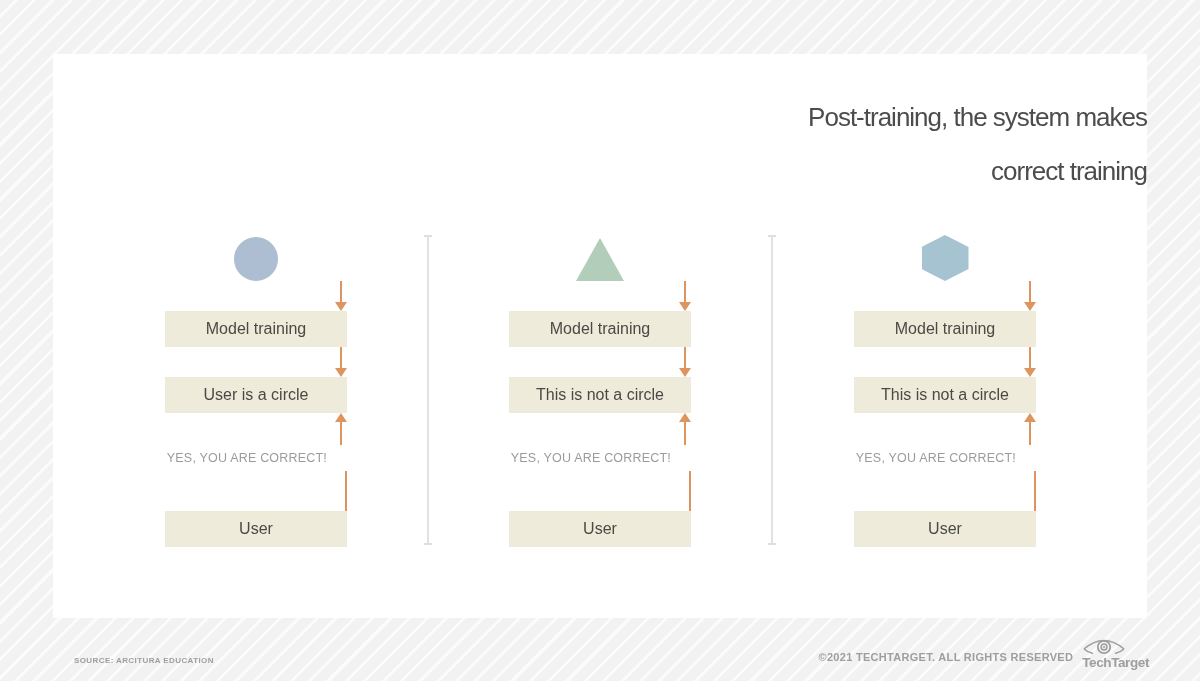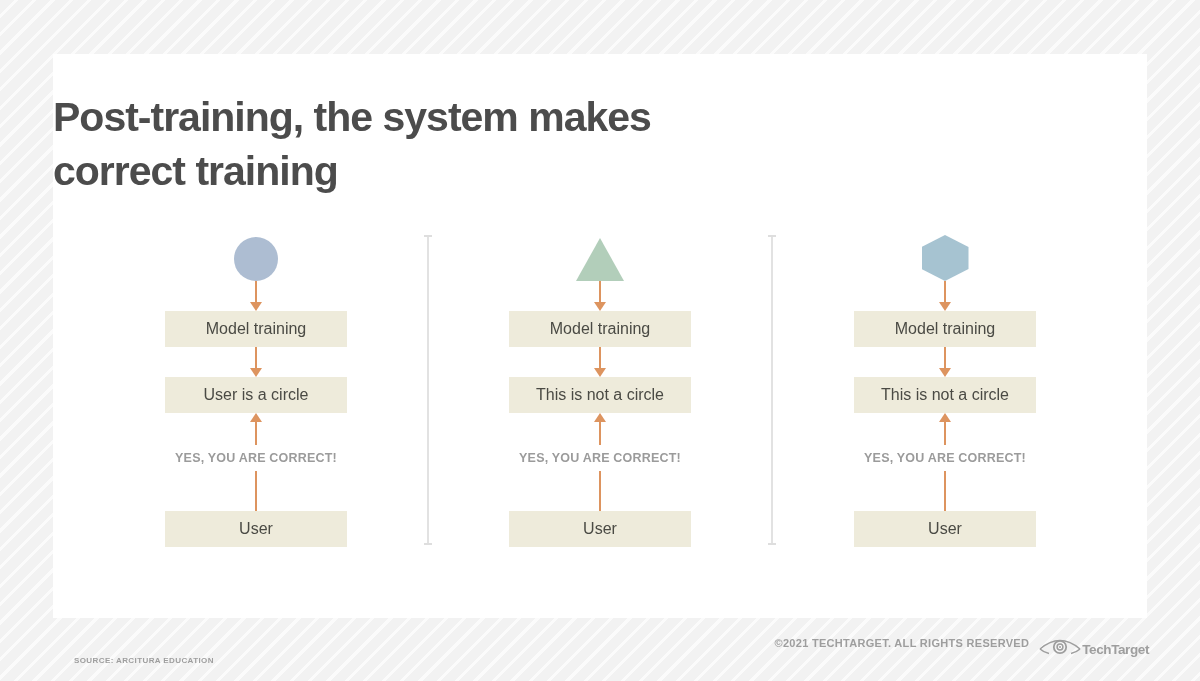--- a/index.html
+++ b/index.html
@@ -9,28 +9,28 @@
     font-family:"Liberation Sans", sans-serif;
     background:repeating-linear-gradient(135deg, #f2f2f2 0px, #f2f2f2 10px, #fbfbfb 10px, #fbfbfb 13px);
     overflow:hidden;
   }
   .card {
     position:absolute; left:53px; top:54px; width:1094px; height:564px;
     background:#ffffff;
   }
   .title {
     position:absolute; left:0; right:0; top:36px;
-    text-align:left;
-    font-weight:bold; font-size:41px; line-height:54px;
+    text-align:right;
+    font-weight:normal; font-size:26px; line-height:54px;
     letter-spacing:-1px; color:#4c4c4c;
     font-stretch:condensed;
   }
   .column {
     position:absolute; top:235px; width:182px; height:312px;
-    display:flex; flex-direction:column; align-items:center;
+    display:flex; flex-direction:column; align-items:flex-end;
   }
   .col-1 { left:165px; }
   .col-2 { left:509px; }
   .col-3 { left:854px; }
   .shape-area {
     height:46px; width:100%;
     display:flex; align-items:flex-end; justify-content:center;
   }
   .shape-circle { width:44px; height:44px; border-radius:50%; background:#adbdd2; }
   .shape-triangle {
@@ -59,21 +59,21 @@
   .line-seg { width:2px; height:40px; background:#dd945f; }
   .flow-box {
     width:100%; height:36px;
     background:#eeebdb;
     display:flex; align-items:center; justify-content:center;
     font-size:16px; color:#4a4a44;
   }
   .feedback {
     height:26px; width:110%;
     display:flex; align-items:center; justify-content:center;
-    font-size:12.5px; font-weight:bold; letter-spacing:0.2px; color:#9b9b9b;
+    font-size:12.5px; font-weight:normal; letter-spacing:0.2px; color:#9b9b9b;
     white-space:nowrap;
   }
   .divider {
     position:absolute; top:235px; width:2px; height:310px; background:#e2e2e2;
   }
   .divider::before, .divider::after {
     content:""; position:absolute; left:-3px; width:8px; height:2px; background:#dedede;
   }
   .divider::before { top:0; }
   .divider::after { bottom:0; }
@@ -84,21 +84,21 @@
     font-size:8px; font-weight:bold; letter-spacing:0.4px; color:#9e9e9e;margin-left:22px;
   }
   .footer-right {
     position:absolute; right:51px; top:636px;
     display:flex; align-items:flex-end; gap:9px;
   }
   .footer-copyright {
     font-size:11px; font-weight:bold; letter-spacing:0.3px; color:#9e9e9e;
     padding-bottom:7px; white-space:nowrap;
   }
-  .brand { display:flex; flex-direction:row; align-items:flex-end; line-height:1; }
+  .brand { display:flex; flex-direction:column; align-items:flex-start; line-height:1; }
   .brand-word {
     font-size:13.5px; font-weight:bold; letter-spacing:-0.4px; color:#9e9e9e;
   }
   .eye-svg { display:block; margin-bottom:1px; }
 </style>
 </head>
 <body>
 
 <div class="card">
   <div class="title">

